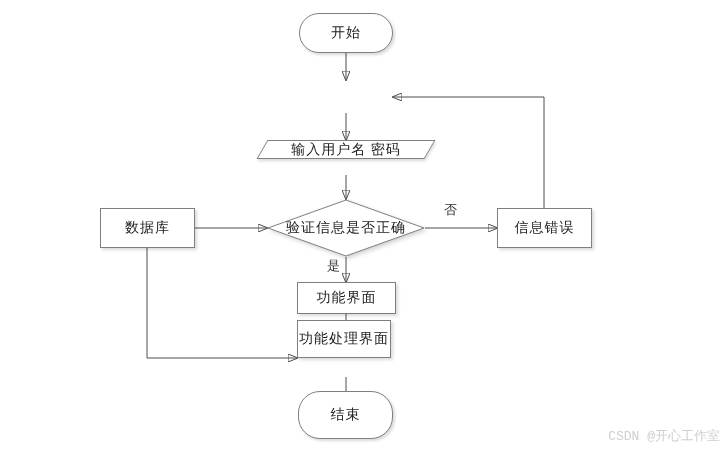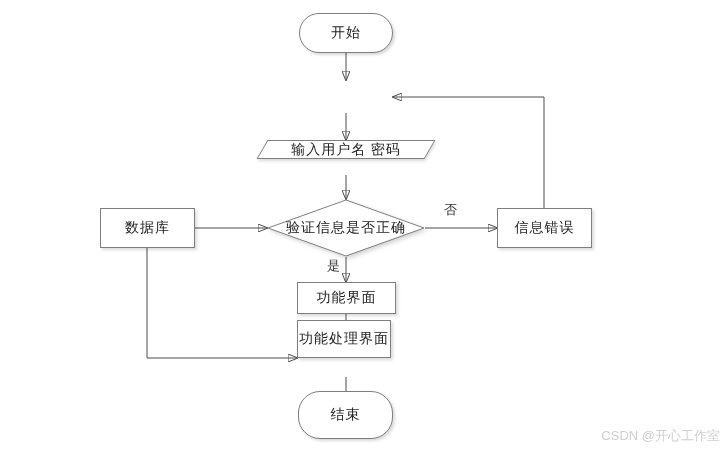--- a/index.html
+++ b/index.html
@@ -35,21 +35,21 @@
     background:#ffffff;border:1px solid #7f7f7f;
     transform:skewX(-30deg);
     box-shadow:2px 2px 3px rgba(0,0,0,0.15);
   }
   .edge-label{
     position:absolute;font-size:13px;color:#333333;letter-spacing:0;
   }
   .watermark{
     position:absolute;right:6px;bottom:4px;
     font-size:13px;color:#cfcfcf;
-    font-family:Liberation Sans, sans-serif;
+    font-family:Liberation Mono, monospace;
     margin-left:21px;
   }
 </style>
 </head>
 <body>
 
 <div class="canvas">
 
   <svg class="wires" width="726" height="449" aria-hidden="true">
     <defs>

